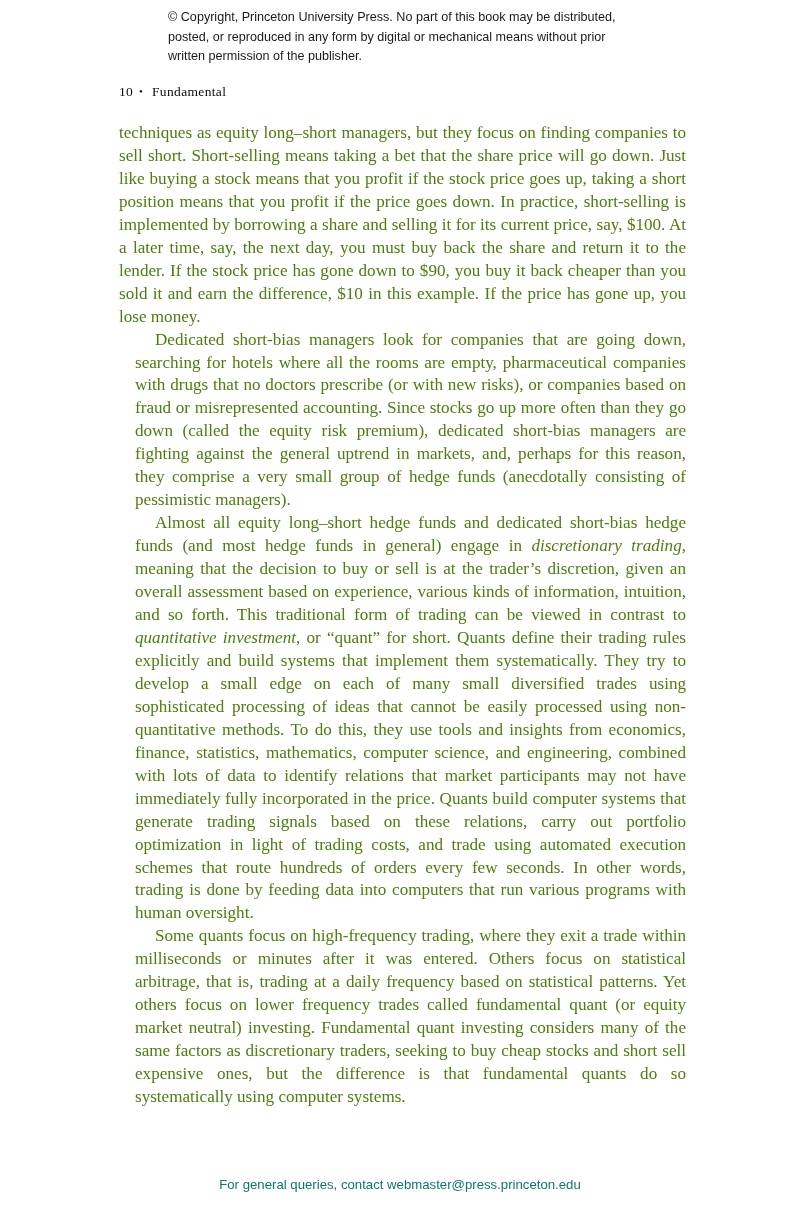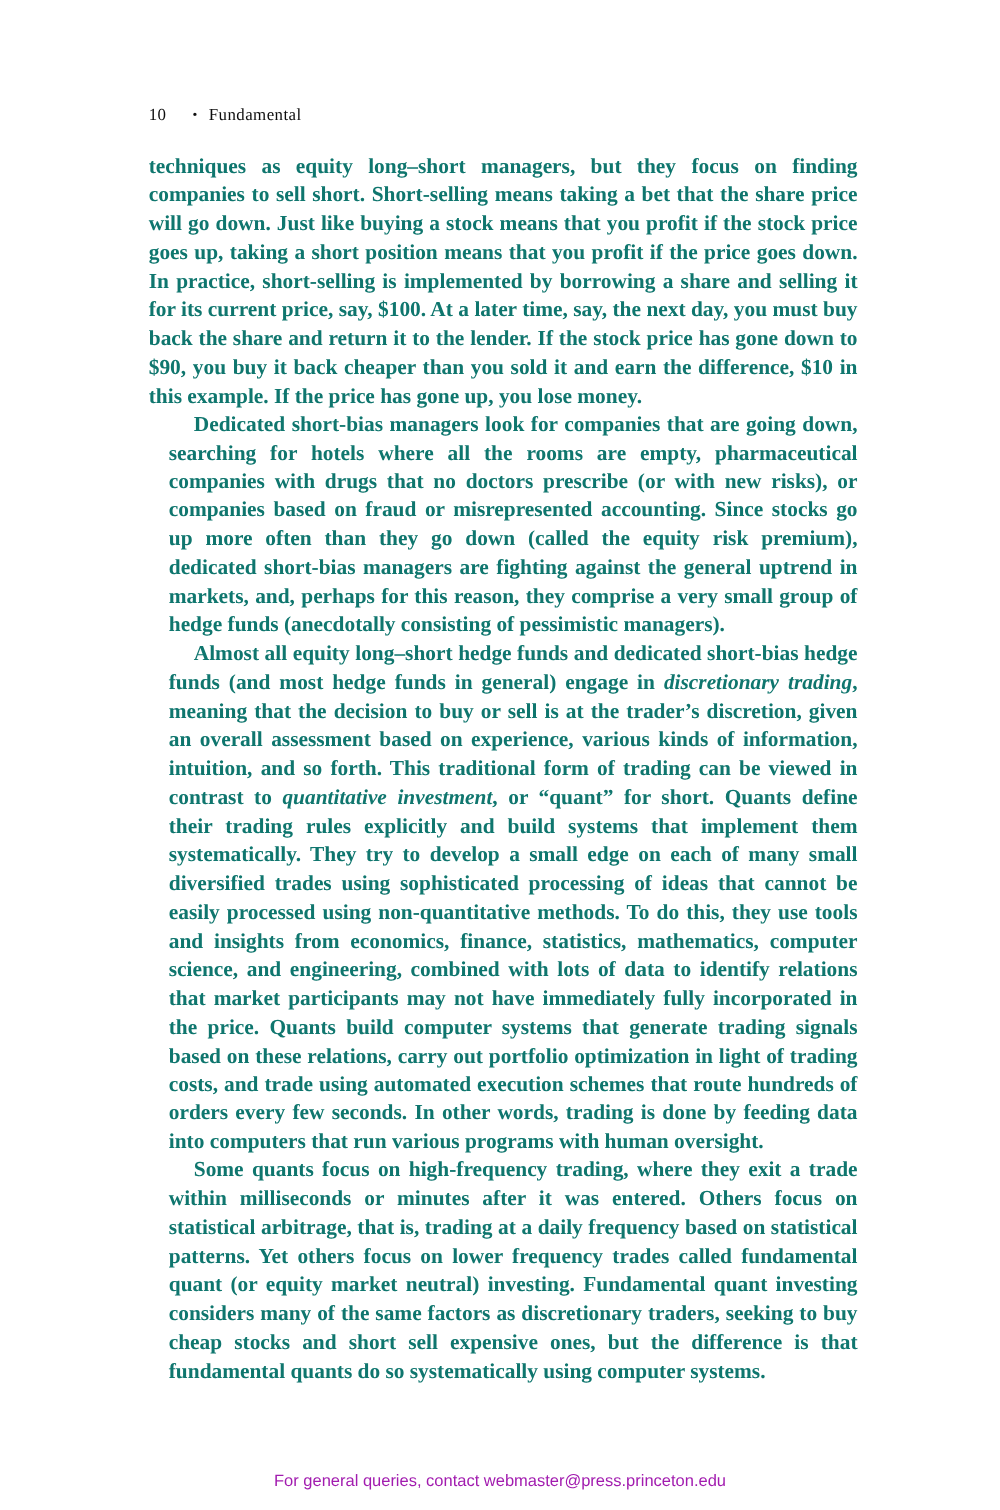--- a/index.html
+++ b/index.html
@@ -39,21 +39,21 @@
     position: absolute;
     left: 119px;
     top: 83px;
     font-family: "Liberation Serif", serif;
     font-size: 13.5px;
     line-height: 18px;
     color: #0d0d0d;
     white-space: nowrap;
     letter-spacing: 0.2px;
   }
-  .runhead .folio { margin-right: 21px; }
+  .runhead .folio { margin-right: 6px; }
   .runhead .sep {
     margin-right: 9px;
     font-size: 11px;
     position: relative;
     top: -1px;
   }
   .runhead .chap { letter-spacing: 0.35px; }
 
   
   .textblock {
@@ -61,51 +61,51 @@
     left: 119px;
     top: 122px;
     width: 567px;
   }
   .textblock p {
     margin: 0;
     font-size: 17.1px;
     line-height: 22.95px;
     text-align: justify;
     text-justify: inter-word;
-    color: #0f766e;
+    color: #4d7c0f;
     hyphens: none;
-    font-weight: bold;
     -webkit-hyphens: none;
   }
   .textblock p.indent {
     text-indent: 20px;
     margin-left: 16px;
   }
   em {
     font-style: italic;
   }
 
   
   .footer {
     position: absolute;
     left: 0;
     top: 1176px;
     width: 800px;
     text-align: center;
     font-family: "Liberation Sans", sans-serif;
     font-size: 13.2px;
     line-height: 18px;
-    color: #a21caf;
+    color: #0f766e;
   }
 </style>
 </head>
 <body>
 
 <div class="page">
 
+  <div class="copyright">© Copyright, Princeton University Press. No part of this book may be distributed, posted, or reproduced in any form by digital or mechanical means without prior written permission of the publisher.</div>
 
   <div class="runhead">
     <span class="folio">10</span><span class="sep">•</span><span class="chap">Fundamental</span>
   </div>
 
   <div class="textblock">
 
     <p>techniques as equity long–short managers, but they focus on finding companies to sell short. Short-selling means taking a bet that the share price will go down. Just like buying a stock means that you profit if the stock price goes up, taking a short position means that you profit if the price goes down. In practice, short-selling is implemented by borrowing a share and selling it for its current price, say, $100. At a later time, say, the next day, you must buy back the share and return it to the lender. If the stock price has gone down to $90, you buy it back cheaper than you sold it and earn the difference, $10 in this example. If the price has gone up, you lose money.</p>
 
     <p class="indent">Dedicated short-bias managers look for companies that are going down, searching for hotels where all the rooms are empty, pharmaceutical companies with drugs that no doctors prescribe (or with new risks), or companies based on fraud or misrepresented accounting. Since stocks go up more often than they go down (called the equity risk premium), dedicated short-bias managers are fighting against the general uptrend in markets, and, perhaps for this reason, they comprise a very small group of hedge funds (anecdotally consisting of pessimistic managers).</p>

